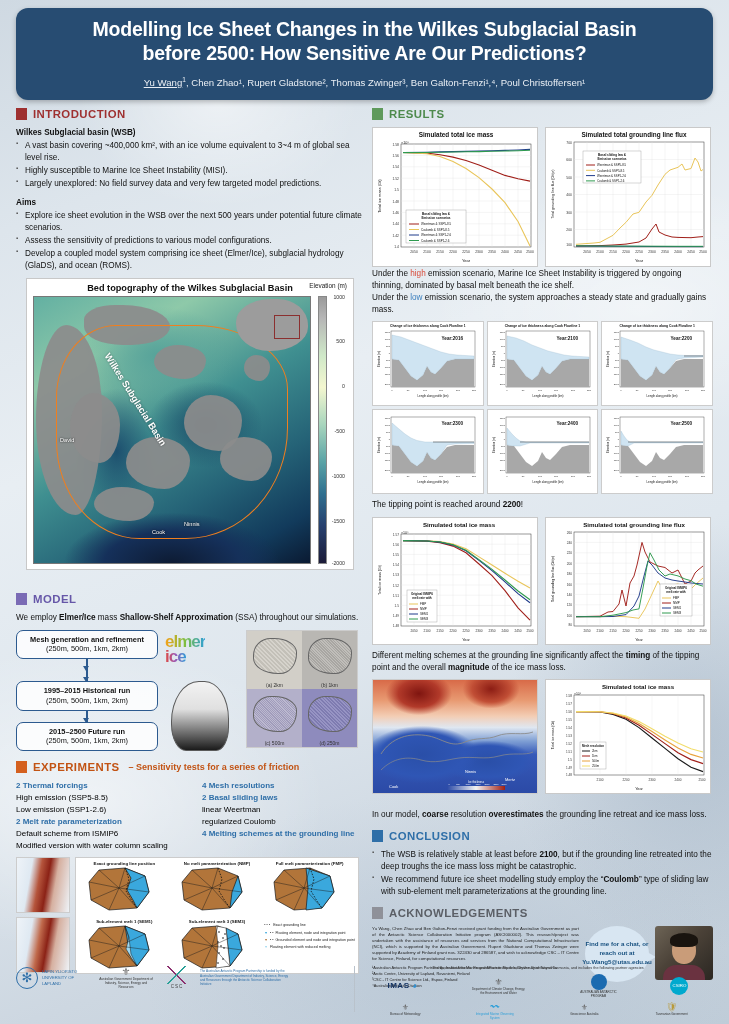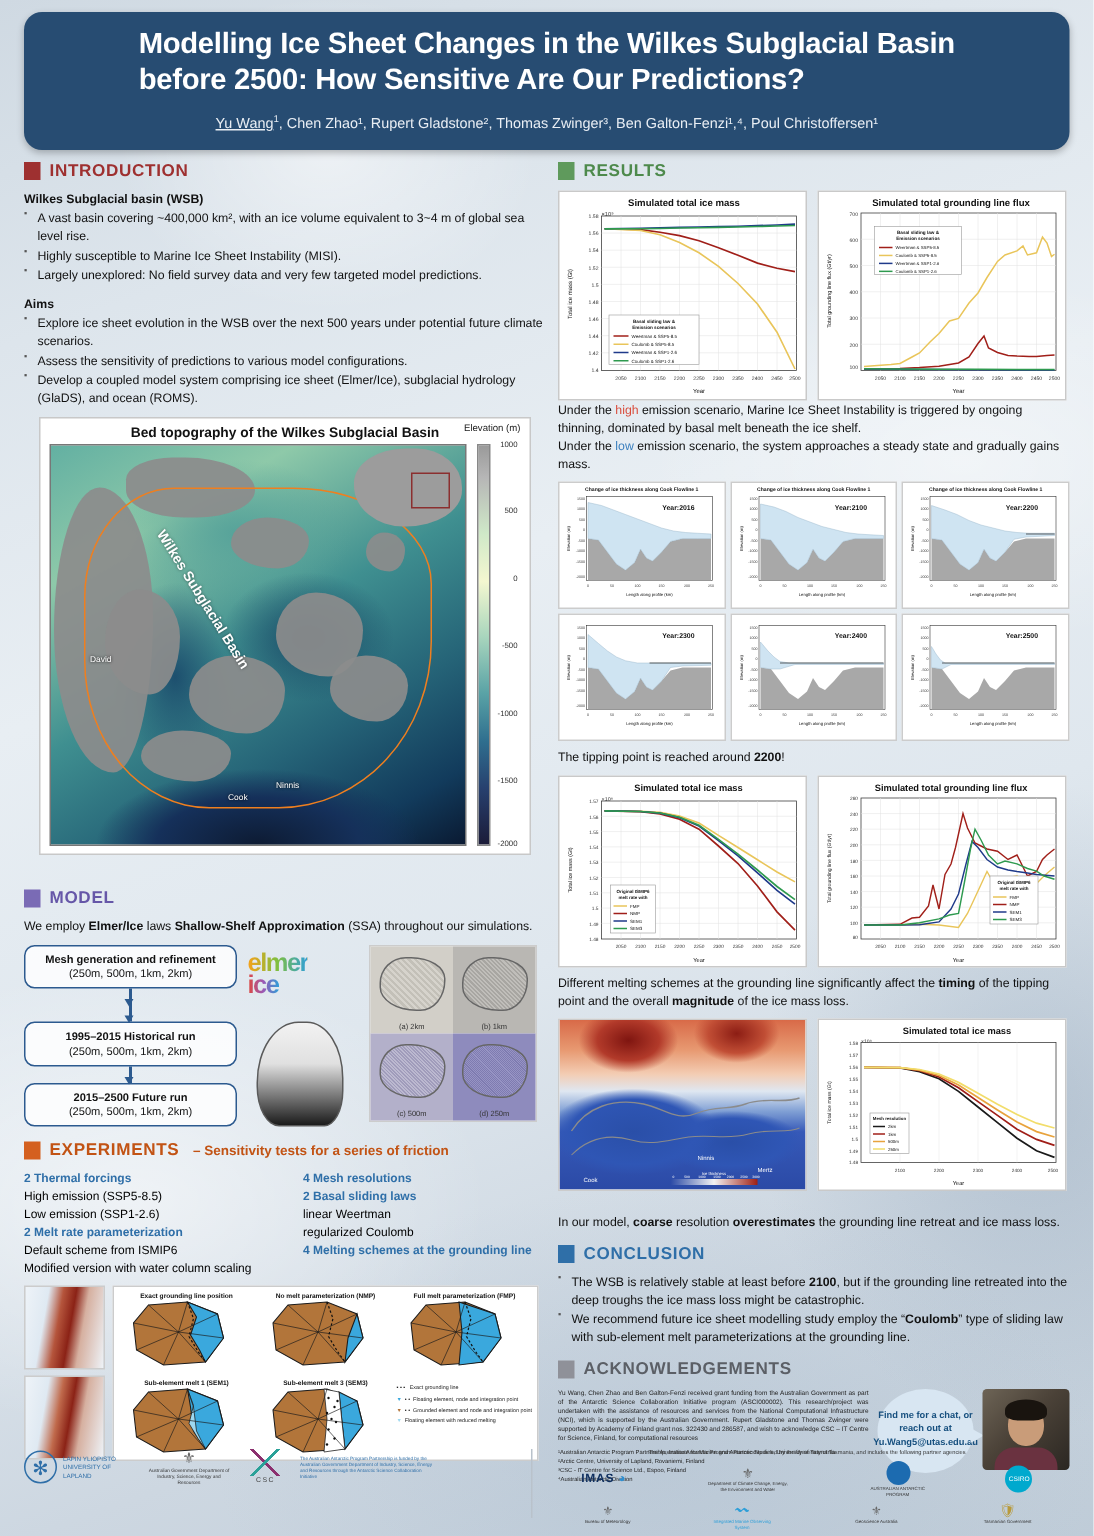--- a/index.html
+++ b/index.html
@@ -29,21 +29,21 @@
   
   .title-banner {
     position: absolute; left: 16px; top: 8px; width: 697px; height: 92px;
     background: #274c72; border-radius: 12px;
     box-shadow: 0 2px 5px rgba(0,0,0,.25);
     display:flex; flex-direction:column; align-items:center; justify-content:center;
     padding: 6px 18px 8px;
   }
   .title-main {
     color: #fff; font-weight: bold; font-size: 19.5px; line-height: 1.22;
-    letter-spacing:-0.2px;
+    text-align:center; letter-spacing:-0.2px;
   }
   .title-authors {
     color: #e9eef4; font-size: 9.6px; margin-top: 10px; text-align:center;
   }
   .title-authors u { text-decoration: underline; }
   sup { font-size: 0.68em; vertical-align: super; }
 
   
   .col-left  { position:absolute; left: 16px;  top: 108px; width: 348px; }
   .col-right { position:absolute; left: 372px; top: 108px; width: 341px; }
@@ -242,21 +242,21 @@
         <span style="top:224px">-1500</span>
         <span style="top:266px">-2000</span>
       </div>
     </div>
 
     <div class="sec-head" style="margin-top:23px">
       <div class="sec-sq" style="background:#7a6bb5"></div>
       <div class="sec-title" style="color:#6657a8">MODEL</div>
     </div>
     <div class="body-txt" style="margin-bottom:6px">
-      <span>We employ </span><b>Elmer/Ice</b><span> laws </span><b>Shallow-Shelf Approximation</b><span> (SSA) throughout our simulations.</span>
+      <span>We employ </span><b>Elmer/Ice</b><span> mass </span><b>Shallow-Shelf Approximation</b><span> (SSA) throughout our simulations.</span>
     </div>
 
     <div style="display:flex; align-items:flex-start; gap:7px;">
 
       <div class="flow-col">
         <div class="flow-box">
           <b>Mesh generation and refinement</b><br>
           <span>(250m, 500m, 1km, 2km)</span>
         </div>
         <div class="flow-arrow"></div>

